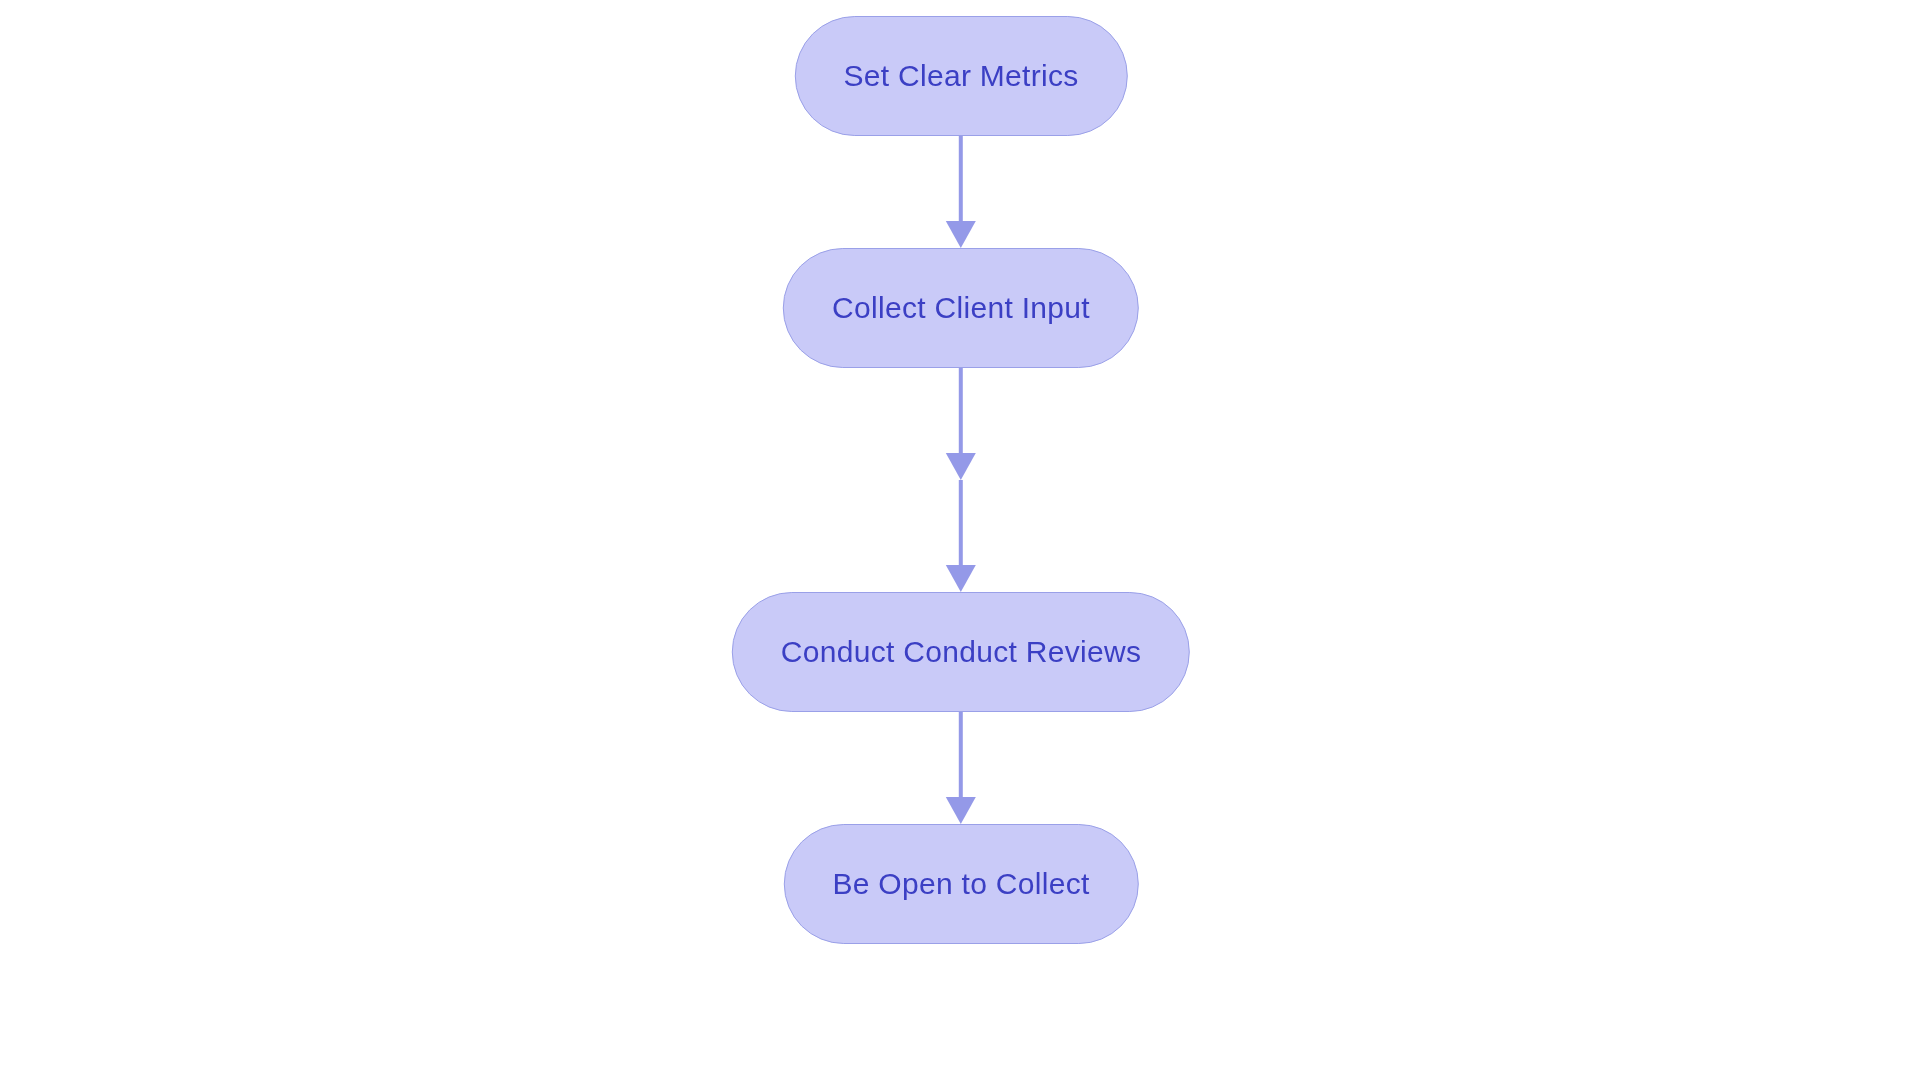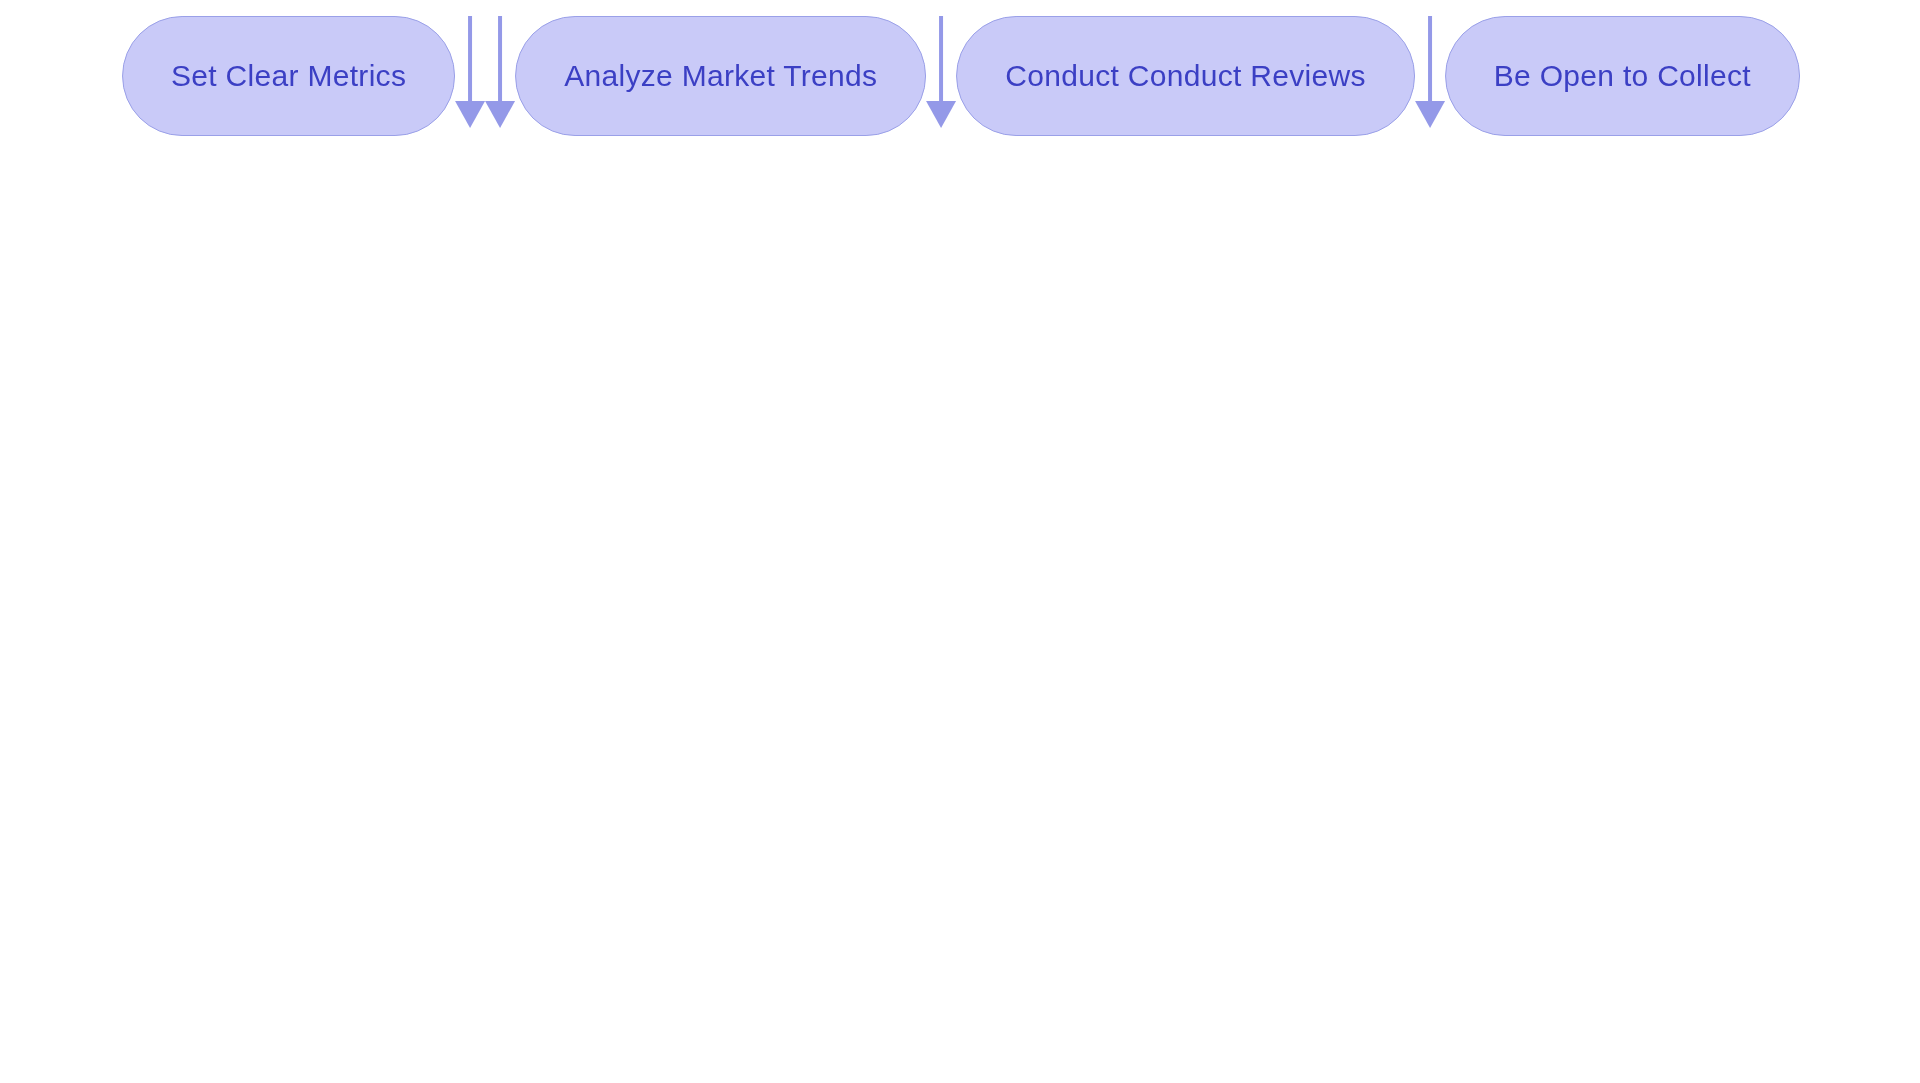--- a/index.html
+++ b/index.html
@@ -11,21 +11,22 @@
     font-family: "Liberation Sans", "DejaVu Sans", sans-serif;
     overflow: hidden;
   }
 
   .flow {
     position: absolute;
     left: 961px;
     top: 16px;
     transform: translateX(-50%);
     display: flex;
-    flex-direction: row;
+    flex-direction: column;
+    align-items: center;
   }
 
   .node {
     height: 120px;
     padding: 0 48px;
     border-radius: 60px;
     background: var(--node-fill, #c9caf8);
     border: 1.5px solid var(--node-border, #9aa0e8);
     display: flex;
     align-items: center;
@@ -68,29 +69,29 @@
 
   <div class="node">
     <span class="node-label">Set Clear Metrics</span>
   </div>
 
   <div class="arrow">
     <div class="arrow-line"></div>
     <div class="arrow-head"></div>
   </div>
 
+  <div class="node">
+    <span class="node-label">Collect Client Input</span>
+  </div>
 
   <div class="arrow">
     <div class="arrow-line"></div>
     <div class="arrow-head"></div>
   </div>
 
-  <div class="node">
-    <span class="node-label">Analyze Market Trends</span>
-  </div>
 
   <div class="arrow">
     <div class="arrow-line"></div>
     <div class="arrow-head"></div>
   </div>
 
   <div class="node">
     <span class="node-label">Conduct Conduct Reviews</span>
   </div>
 

